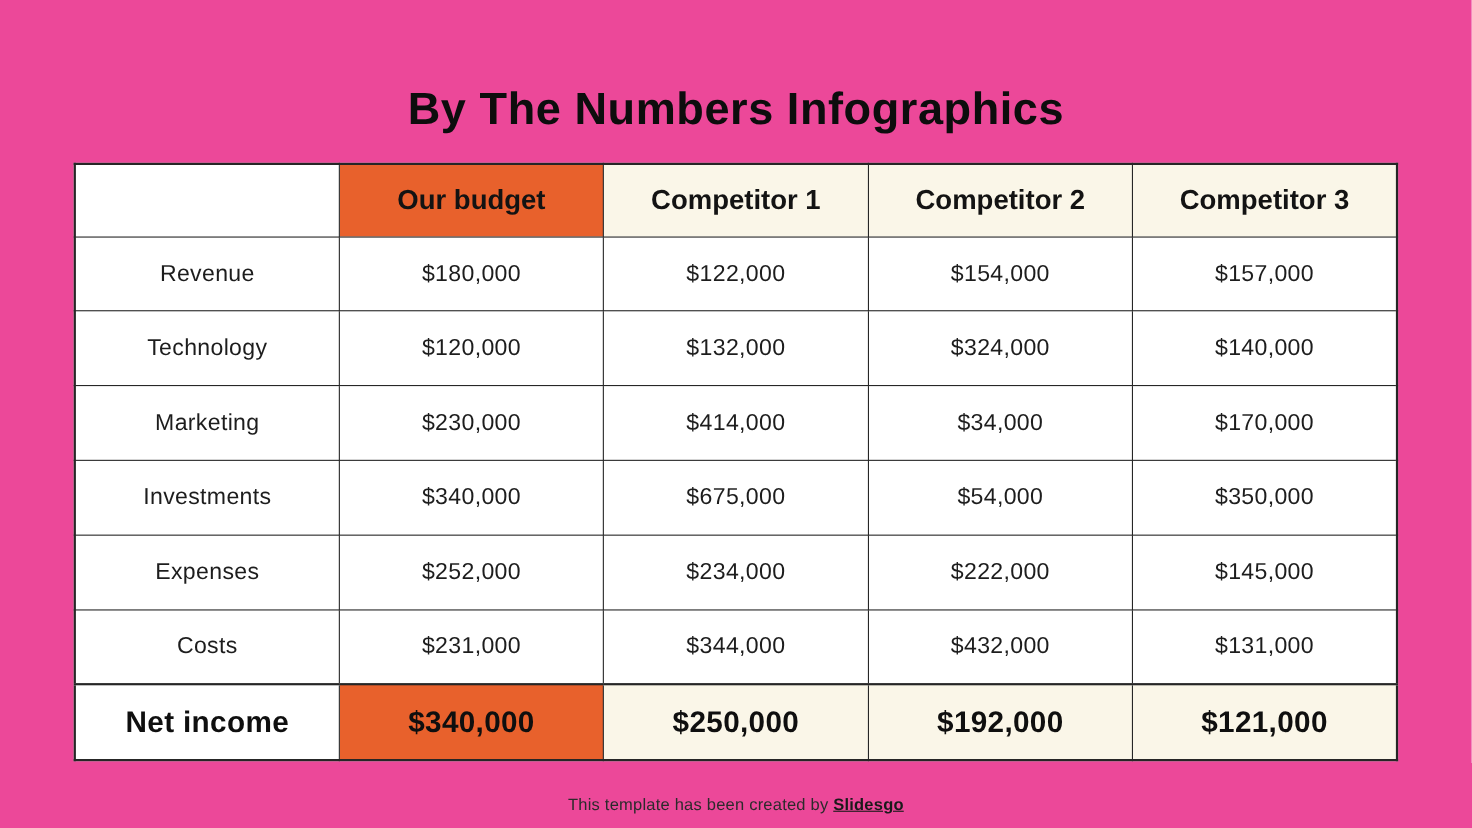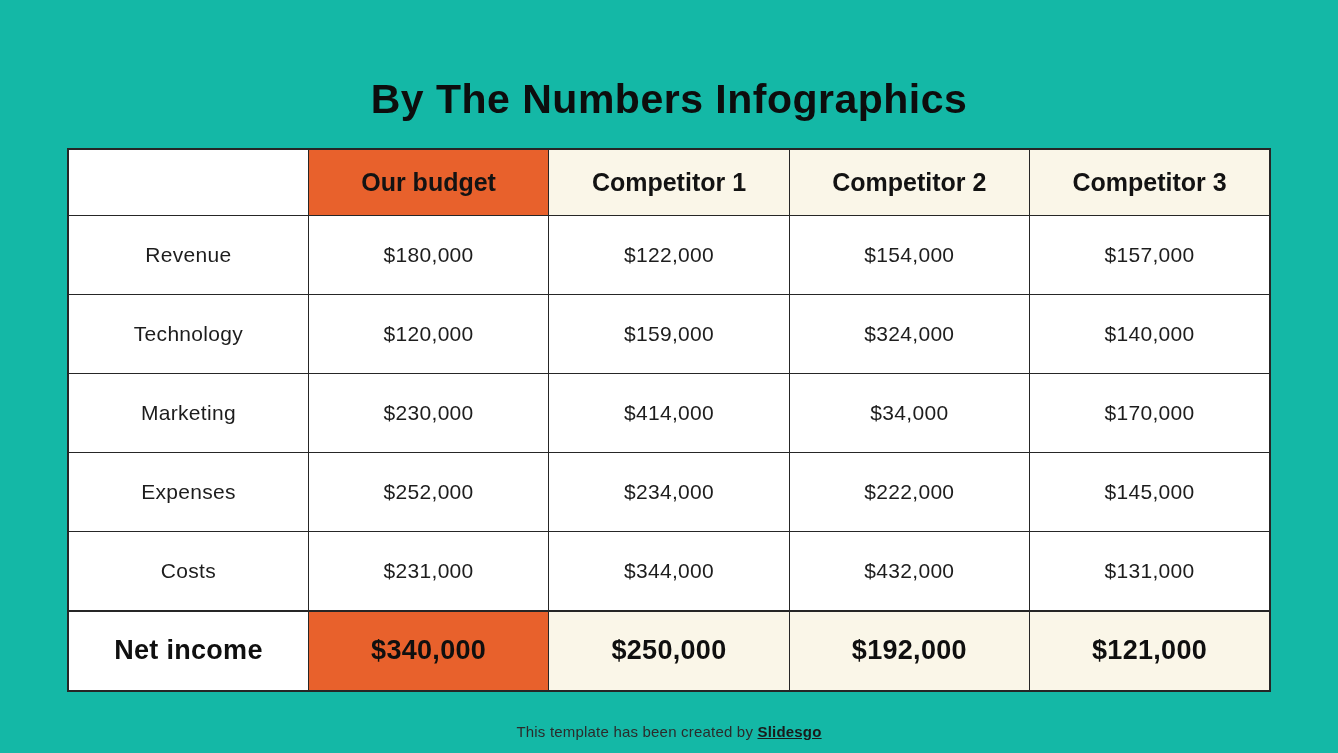--- a/index.html
+++ b/index.html
@@ -7,21 +7,21 @@
     width: 1338px;
     height: 753px;
     background: #ffffff;
     font-family: "Liberation Sans", sans-serif;
     overflow: hidden;
   }
   .slide {
     position: relative;
     width: 1338px;
     height: 753px;
-    background: #14b8a6;
+    background: #ec4899;
   }
   .slide-title {
     position: absolute;
     top: 76px;
     left: 0;
     width: 100%;
     text-align: center;
     font-size: 41px;
     font-weight: 700;
     letter-spacing: 0.5px;
@@ -116,30 +116,37 @@
       <tr>
         <td>Revenue</td>
         <td>$180,000</td>
         <td>$122,000</td>
         <td>$154,000</td>
         <td>$157,000</td>
       </tr>
       <tr>
         <td>Technology</td>
         <td>$120,000</td>
-        <td>$159,000</td>
+        <td>$132,000</td>
         <td>$324,000</td>
         <td>$140,000</td>
       </tr>
       <tr>
         <td>Marketing</td>
         <td>$230,000</td>
         <td>$414,000</td>
         <td>$34,000</td>
         <td>$170,000</td>
+      </tr>
+      <tr>
+        <td>Investments</td>
+        <td>$340,000</td>
+        <td>$675,000</td>
+        <td>$54,000</td>
+        <td>$350,000</td>
       </tr>
       <tr>
         <td>Expenses</td>
         <td>$252,000</td>
         <td>$234,000</td>
         <td>$222,000</td>
         <td>$145,000</td>
       </tr>
       <tr>
         <td>Costs</td>

